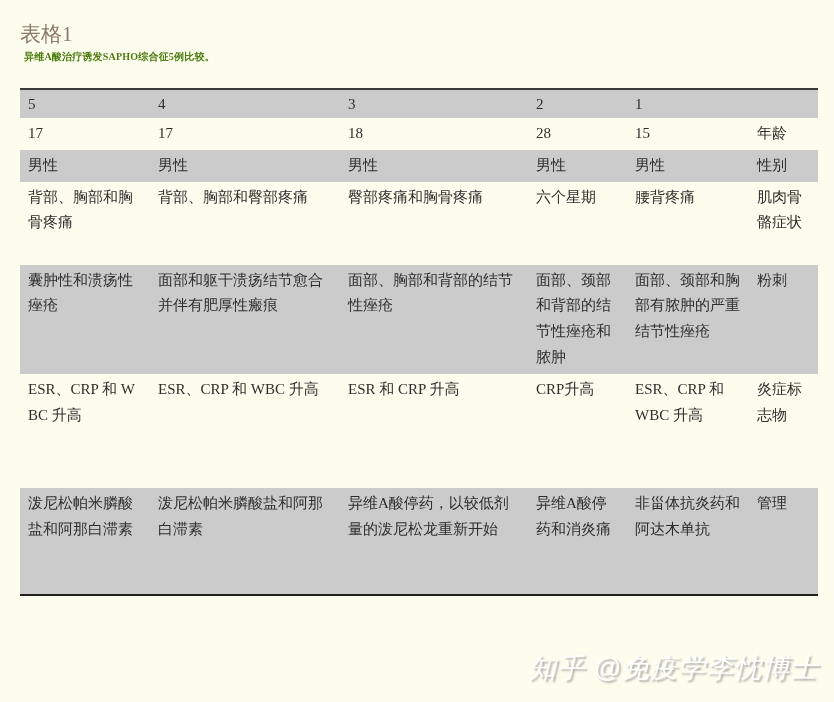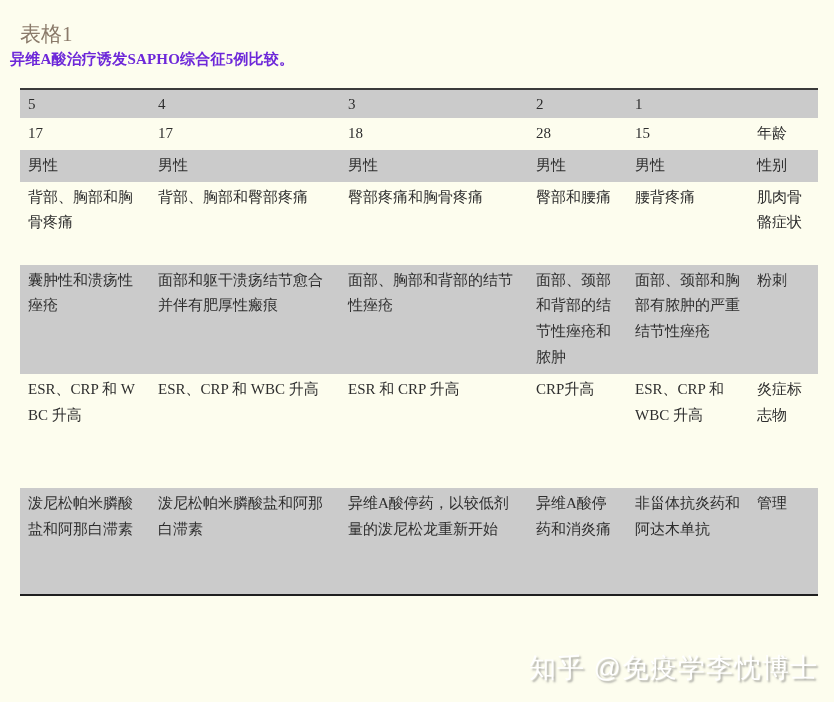--- a/index.html
+++ b/index.html
@@ -18,22 +18,22 @@
     font-family:"Liberation Serif","DejaVu Serif",serif;
     color:var(--text-color);
     position:relative;
     overflow:hidden;
   }
   .page-title{
     position:absolute;left:20px;top:8px;
     font-size:21px;color:var(--title-color);margin-top:12px;
   }
   .table-caption{
-    position:absolute;left:10px;top:50px;
-    font-size:15px;font-weight:bold;color:#6d28d9;
+    position:absolute;left:24px;top:50px;
+    font-size:10px;font-weight:bold;color:#4d7c0f;
     letter-spacing:0.2px;
   }
   table.comparison{
     position:absolute;left:20px;top:88px;
     width:798px;
     border-collapse:collapse;table-layout:fixed;
     border-top:2px solid var(--border-color);
     border-bottom:2px solid #1F1F1F;
     font-size:15px;line-height:1.72;
   }
@@ -62,20 +62,21 @@
   tbody tr:nth-child(7){height:60px}
   tbody tr:nth-child(8){height:92px}
   .watermark{
     position:absolute;right:16px;top:650px;
     font-family:"Liberation Sans","DejaVu Sans",sans-serif;
     font-size:27px;letter-spacing:1px;
     color:var(--watermark-color);
     text-shadow:2px 2px 2px rgba(110,110,110,0.55);
     z-index:5;
     white-space:nowrap;
+    font-style:italic;
   }
 </style>
 </head>
 <body>
 
 <div class="page-title">表格1</div>
 <div class="table-caption">异维A酸治疗诱发SAPHO综合征5例比较。</div>
 
 <table class="comparison">
   <colgroup>
@@ -113,21 +114,21 @@
     <td>男性</td>
     <td>男性</td>
     <td>性别</td>
   </tr>
 
 
   <tr>
     <td>背部、胸部和胸骨疼痛</td>
     <td>背部、胸部和臀部疼痛</td>
     <td>臀部疼痛和胸骨疼痛</td>
-    <td>臀部和腰痛</td>
+    <td>六个星期</td>
     <td>腰背疼痛</td>
     <td>肌肉骨骼症状</td>
   </tr>
 
   <tr>
     <td>囊肿性和溃疡性痤疮</td>
     <td>面部和躯干溃疡结节愈合并伴有肥厚性瘢痕</td>
     <td>面部、胸部和背部的结节性痤疮</td>
     <td>面部、颈部和背部的结节性痤疮和脓肿</td>
     <td>面部、颈部和胸部有脓肿的严重结节性痤疮</td>

